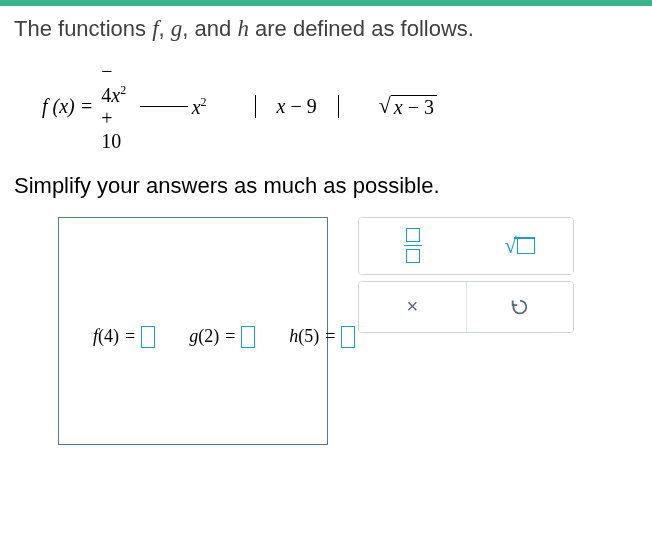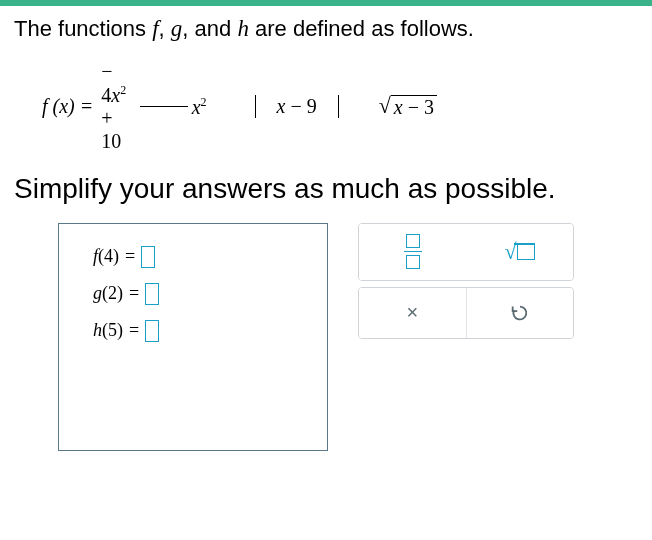--- a/index.html
+++ b/index.html
@@ -14,21 +14,21 @@
   .topbar {
     height: 6px;
     background: #3bb38a;
     width: 100%;
   }
   .content {
     padding: 10px 14px 0 14px;
   }
   .intro {
     font-size: 22px;
-    color: #000000;
+    color: #404040;
     margin-bottom: 18px;
   }
   .intro .fn { font-style: italic; font-family: 'Times New Roman', serif; font-size: 23px; }
   .defs {
     display: flex;
     gap: 38px;
     margin-left: 28px;
     margin-bottom: 20px;
     font-family: 'Times New Roman', serif;
     font-size: 20px;
@@ -47,36 +47,35 @@
   .abs { border-left: 1.5px solid #000; border-right: 1.5px solid #000; padding: 0 21px; margin: 0 2px; }
   .sqrt-wrap { display: inline-flex; align-items: flex-start; }
   .sqrt-sym { font-size: 22px; line-height: 22px; }
   .sqrt-arg { border-top: 1.3px solid #000; padding: 0 3px; line-height: 22px; }
   .find {
     font-size: 20px;
     margin-bottom: 18px;
   }
   .find .m { font-style: italic; font-family: 'Times New Roman', serif; }
   .simplify {
-    font-size: 28px;
+    font-size: 22px;
     margin-bottom: 18px;
   }
   .lower {
     display: flex;
     gap: 30px;
     padding-left: 44px;
   }
   .answer-box {
     border: 1.5px solid #5a7a8a;
     width: 270px;
     height: 228px;
     padding: 22px 10px 10px 34px;
     display: flex;
-    flex-direction: column;
-    gap: 15px;
+    gap: 34px;
     font-family: 'Times New Roman', serif;
     font-size: 18px;
     text-align: right;
   }
   .ans-row { display: flex; align-items: center; gap: 6px; }
   .ans-row .fn { font-style: italic; }
   .slot {
     width: 14px;
     height: 22px;
     border: 1.5px solid #1aa0c8;

